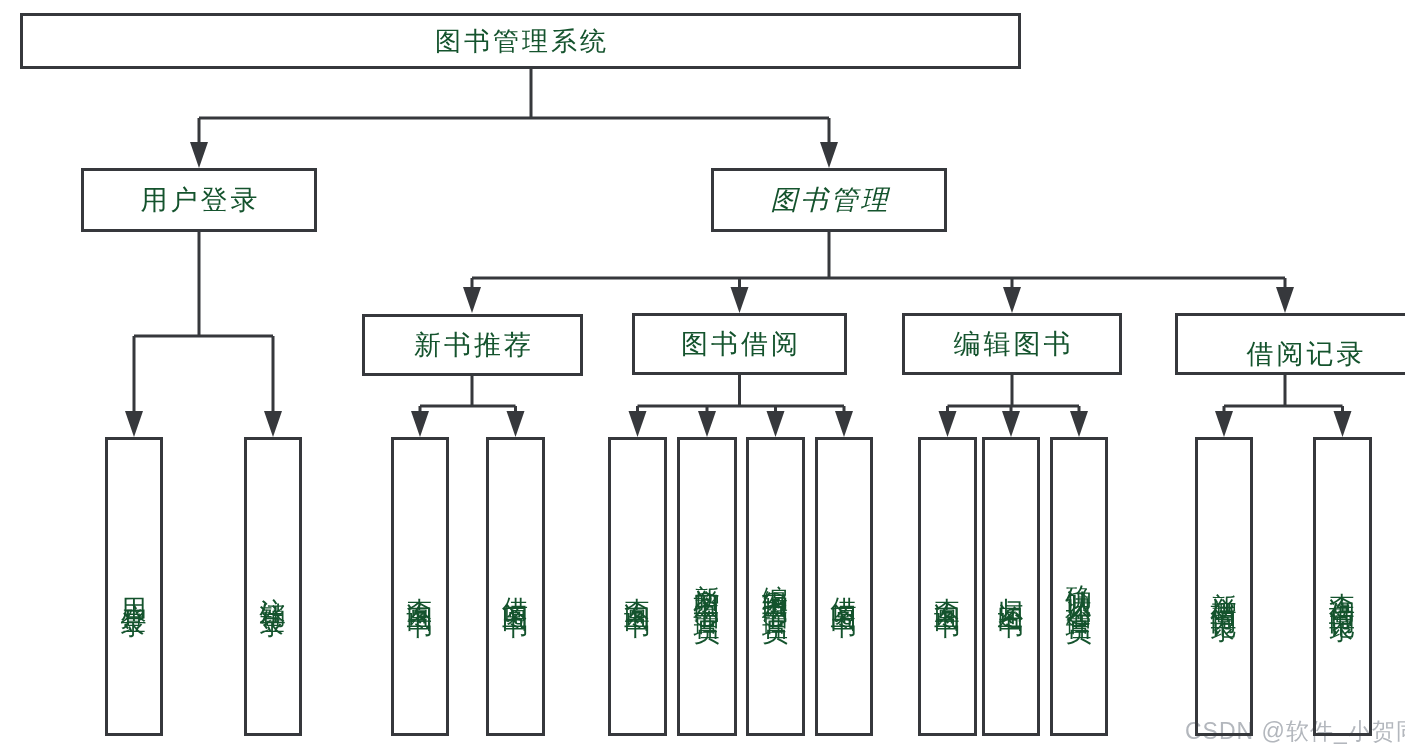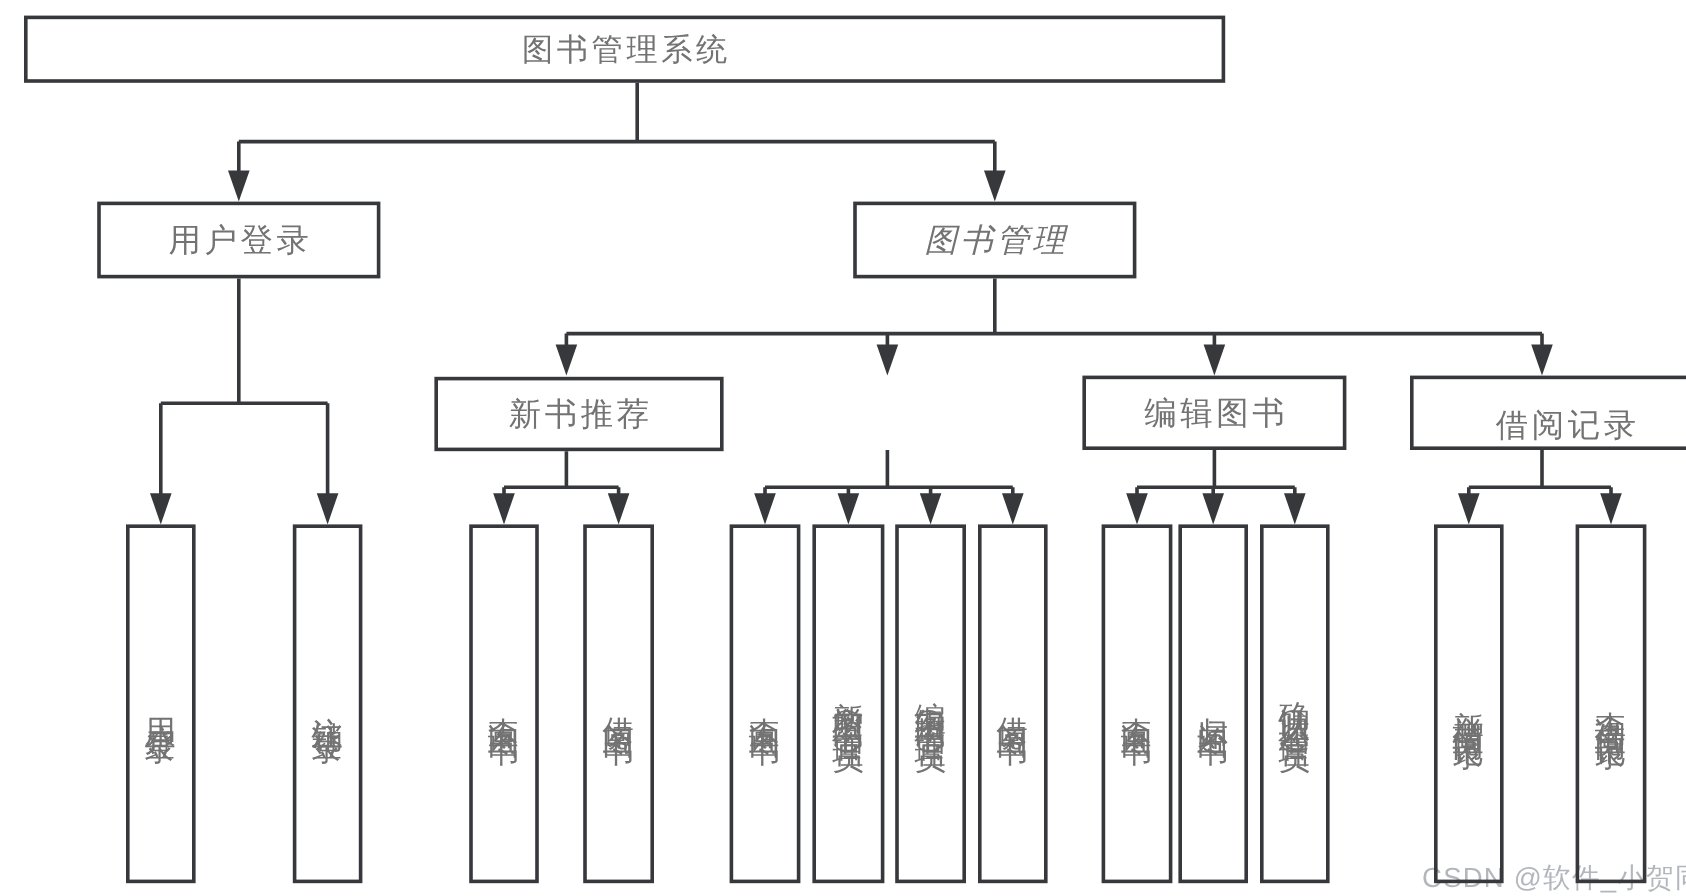--- a/index.html
+++ b/index.html
@@ -16,21 +16,21 @@
     font-family: "Liberation Sans", sans-serif;
   }
   .box {
     position: absolute;
     box-sizing: border-box;
     border: 3px solid #36383c;
     background: transparent;
     display: flex;
     align-items: center;
     justify-content: center;
-    color: #737373;
+    color: #14532d;
     z-index: 2;
   }
   .box .label {
     white-space: nowrap;
   }
   .hnode .label {
     font-size: 27px;
     letter-spacing: 3px;
     text-indent: 3px;
   }
@@ -122,22 +122,25 @@
     <span class="label">图书管理系统</span>
   </div>
 
   <div class="box hnode" style="left:81px; top:168px; width:236px; height:64px;">
     <span class="label">用户登录</span>
   </div>
   <div class="box hnode" style="left:711px; top:168px; width:236px; height:64px;font-style:italic;">
     <span class="label">图书管理</span>
   </div>
 
-  <div class="box hnode" style="left:362px; top:314px; width:241px; height:62px;">
+  <div class="box hnode" style="left:362px; top:314px; width:221px; height:62px;">
     <span class="label">新书推荐</span>
+  </div>
+  <div class="box hnode" style="left:632px; top:313px; width:215px; height:62px;">
+    <span class="label">图书借阅</span>
   </div>
   <div class="box hnode" style="left:902px; top:313px; width:220px; height:62px;">
     <span class="label">编辑图书</span>
   </div>
   <div class="box hnode" style="left:1175px; top:313px; width:260px; height:62px;align-items:flex-end;">
     <span class="label">借阅记录</span>
   </div>
 
   <div class="box leaf" style="left:105px; top:437px; width:58px; height:299px;">
     <span class="label">用户登录</span>

